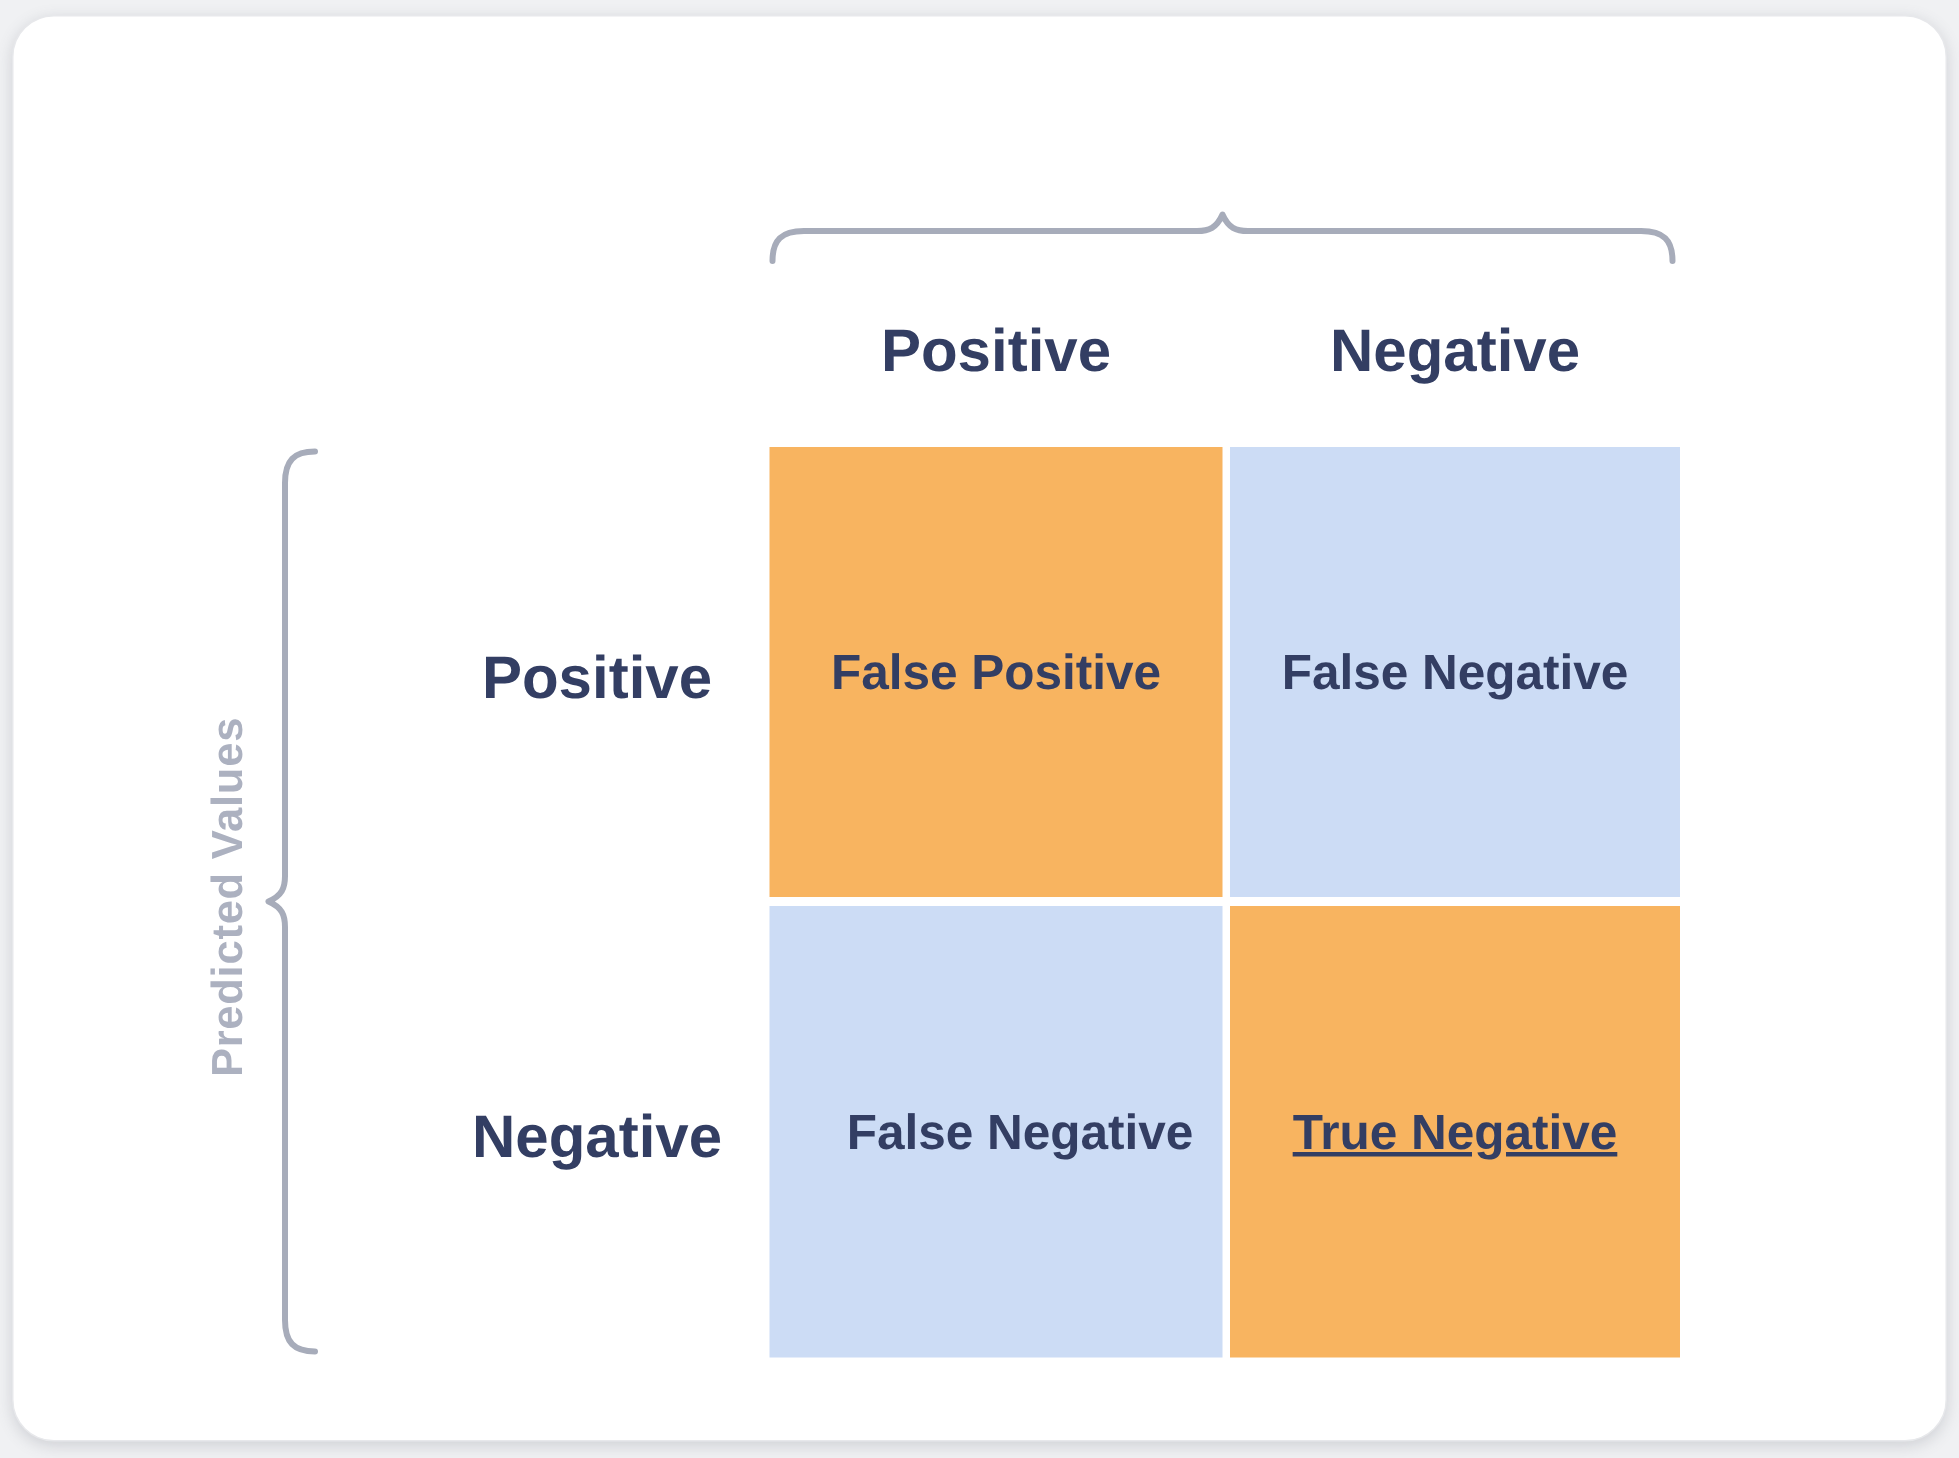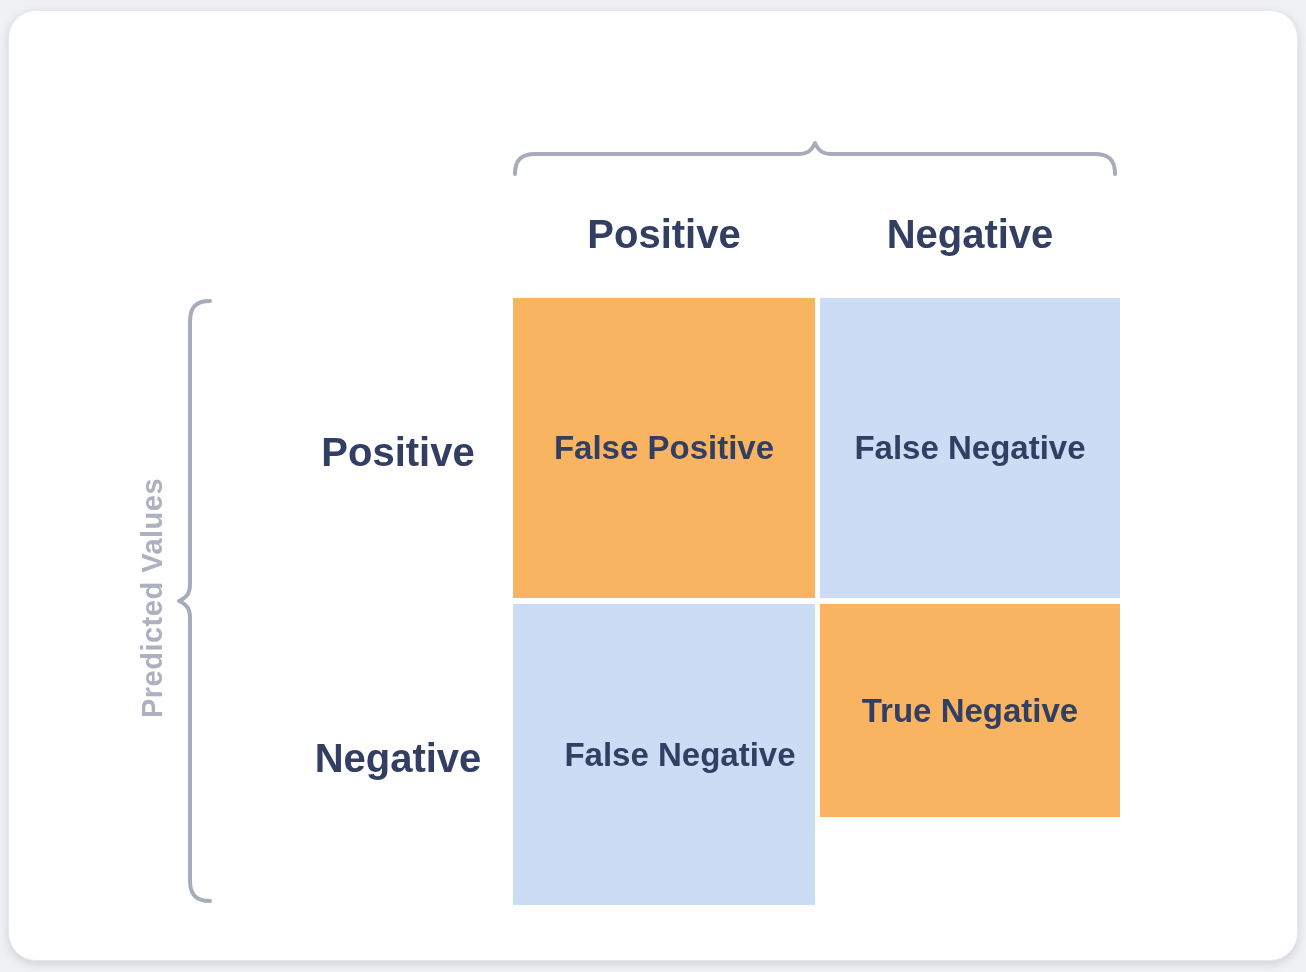--- a/index.html
+++ b/index.html
@@ -78,21 +78,21 @@
     justify-content:center;
     font-size:33px;
     font-weight:bold;
     color:var(--text-navy);
   }
   .cell--orange{background:var(--cell-orange);}
   .cell--blue{background:var(--cell-blue);}
   .cell-tp{left:513px;top:298px;width:302px;height:300px;}
   .cell-fp{left:820px;top:298px;width:300px;height:300px;}
   .cell-fn{left:513px;top:604px;width:302px;height:301px;padding-left:32px;}
-  .cell-tn{left:820px;top:604px;width:300px;height:213px;}
+  .cell-tn{left:820px;top:604px;width:300px;height:301px;text-decoration:underline;}
 </style>
 </head>
 <body>
 
 <div class="stage">
   <div class="card"></div>
 
 
   <svg class="brace brace-top" viewBox="0 0 606 37">
     <path d="M 3 34 C 3 20 9 14 24 14 L 286 14 C 294 14 299 12 303 3 C 307 12 312 14 320 14 L 582 14 C 597 14 603 20 603 34"></path>

